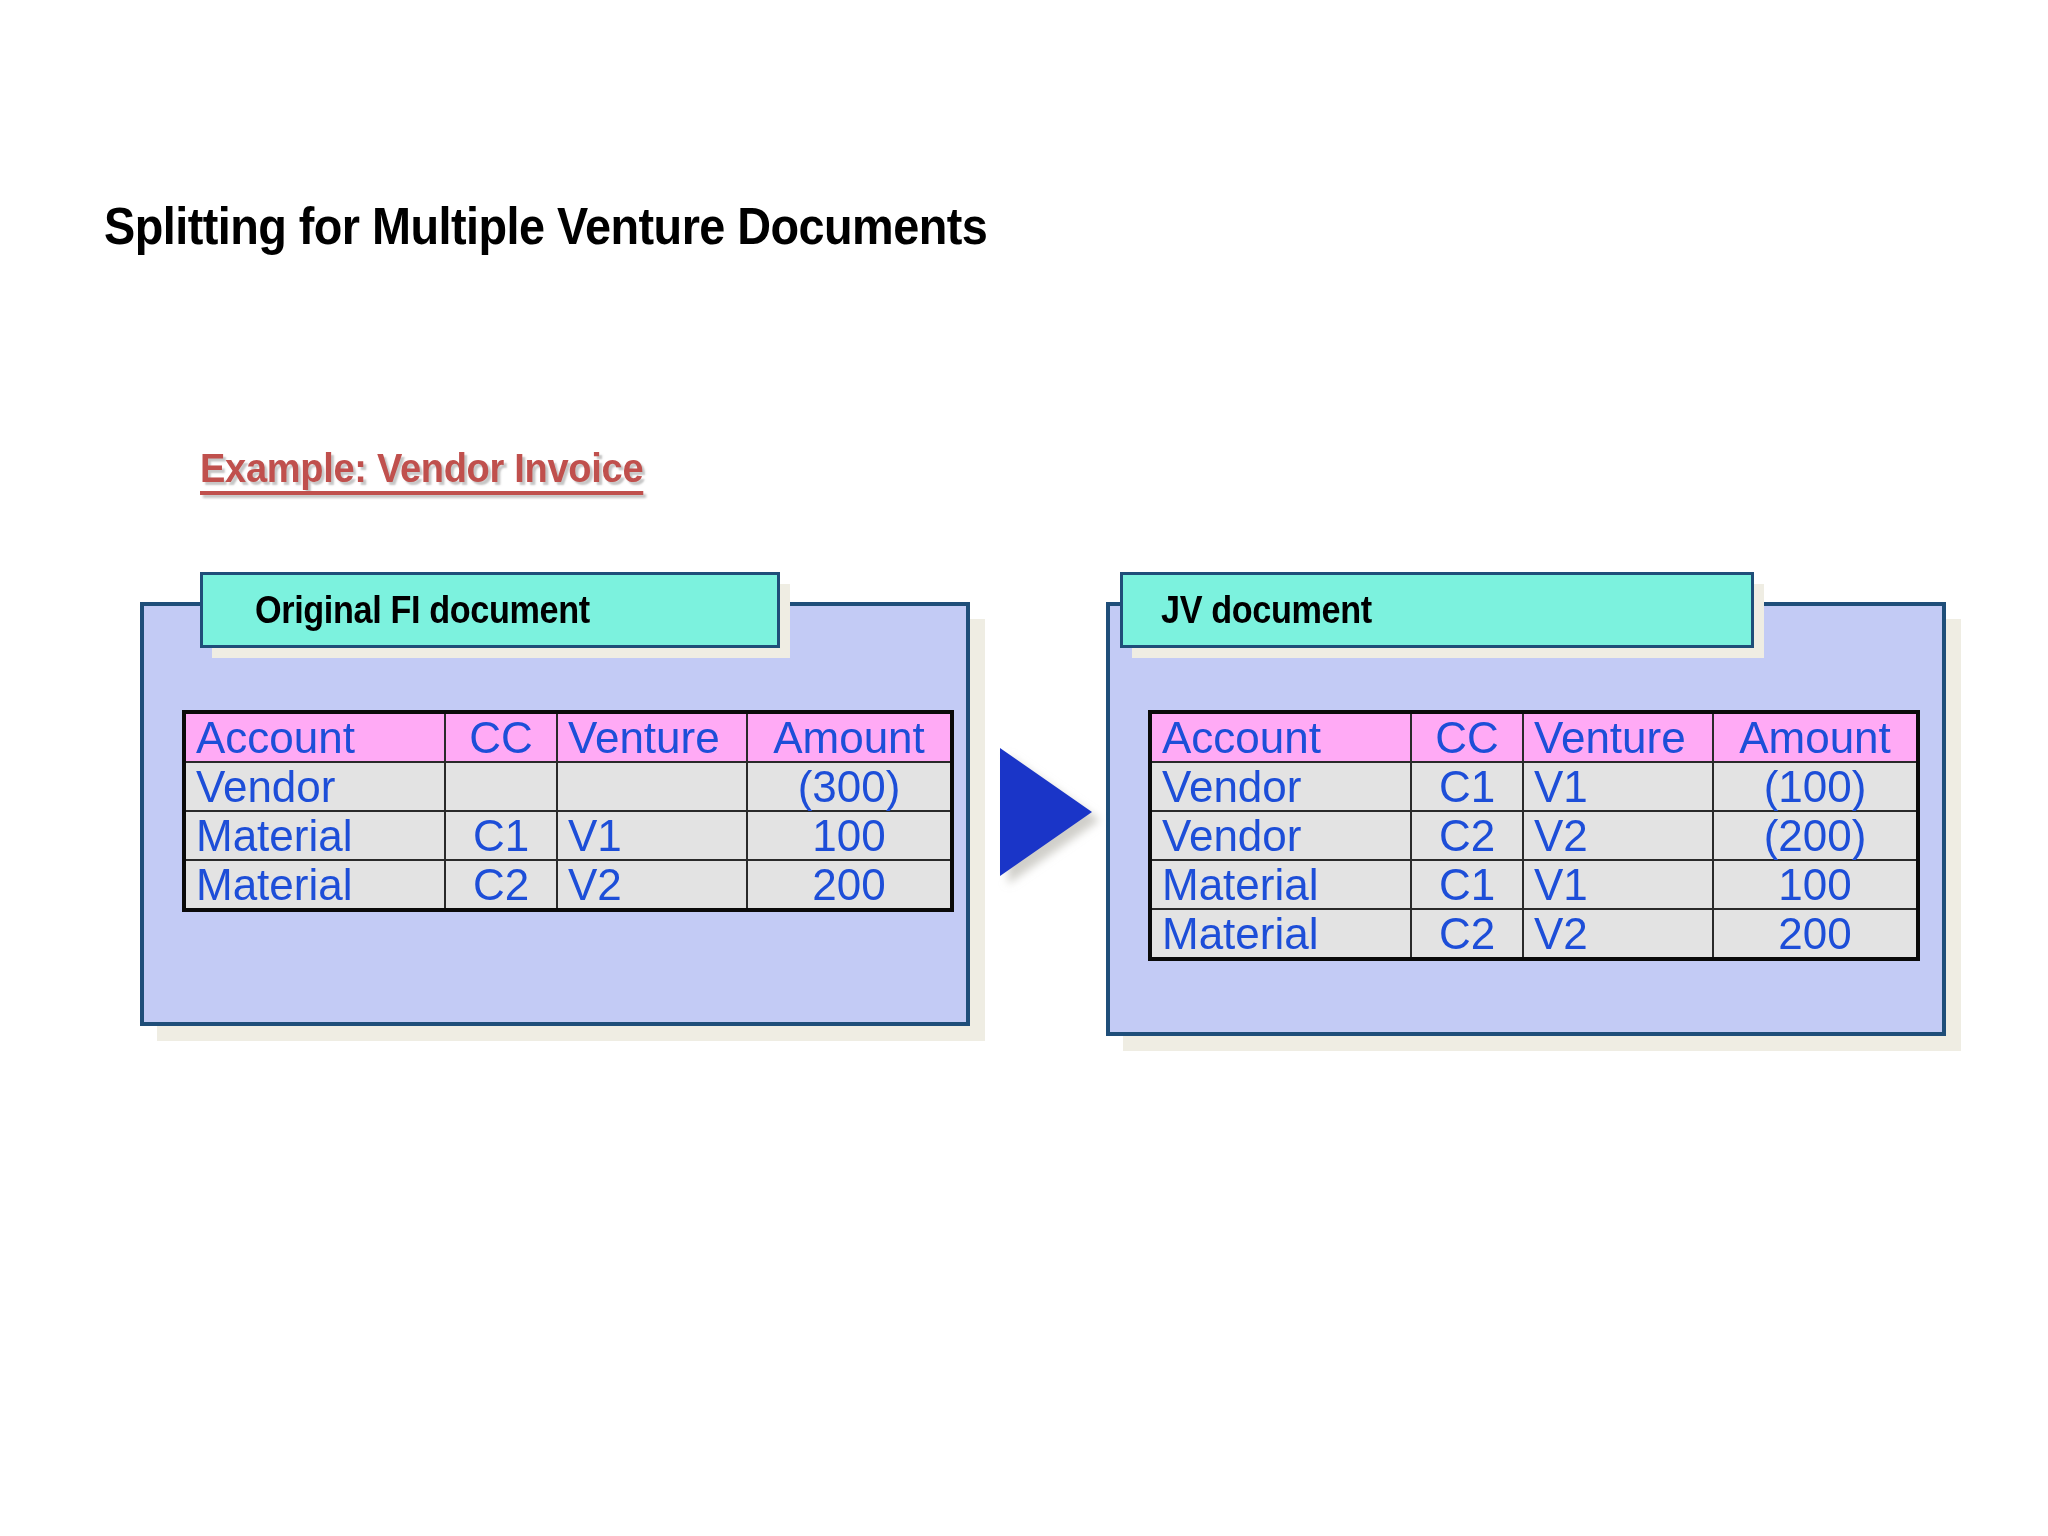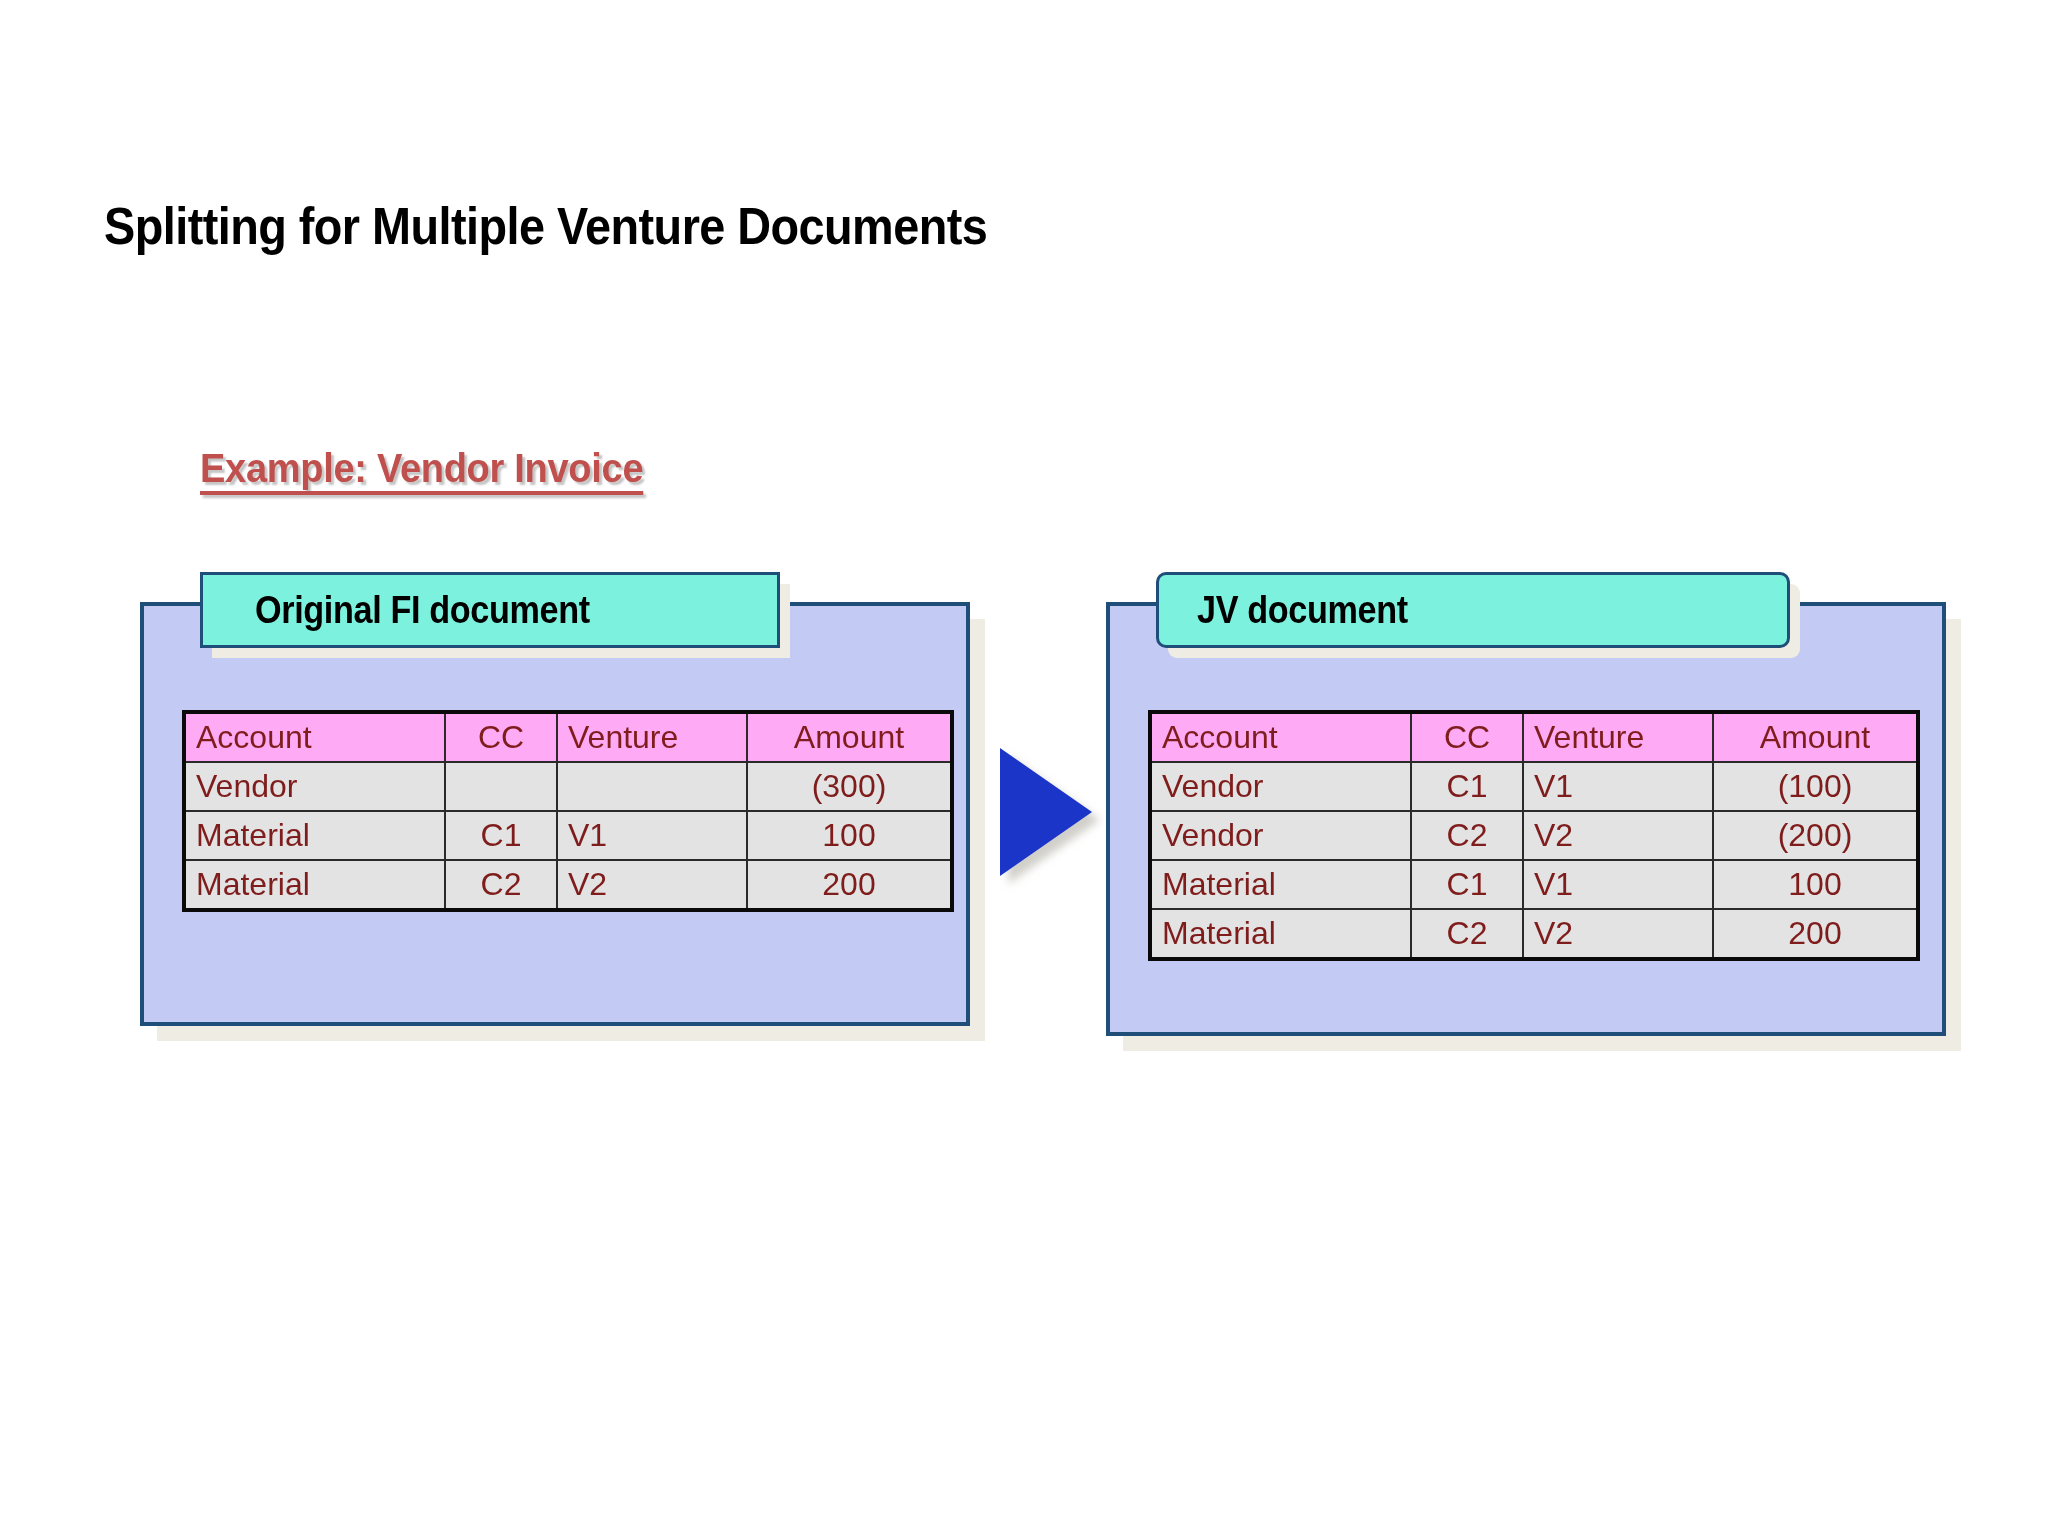--- a/index.html
+++ b/index.html
@@ -76,23 +76,22 @@
     letter-spacing: -0.4px;
     transform: scaleX(0.90);
     transform-origin: left center;
     white-space: nowrap;
   }
   #banner-left {
     left: 200px; top: 572px; width: 580px; height: 76px;
     padding-left: 52px;
   }
   #banner-right {
-    left: 1156px; top: 572px; width: 634px; height: 76px;
+    left: 1120px; top: 572px; width: 634px; height: 76px;
     padding-left: 38px;
-    border-radius: 10px;
   }
 
   
   #split-arrow {
     position: absolute;
     left: 1000px;
     top: 748px;
     width: 0; height: 0;
     border-top: 64px solid transparent;
     border-bottom: 64px solid transparent;
@@ -105,22 +104,22 @@
   .doc-table {
     position: absolute;
     border-collapse: collapse;
     border: 4px solid #0A0A0A;
     background: #E3E3E3;
     z-index: 3;
   }
   .doc-table td, .doc-table th {
     border: 2px solid #2A2A2A;
     font-weight: normal;
-    color: #7f1d1d;
-    font-size: 32px;
+    color: #1d4ed8;
+    font-size: 44px;
     padding: 0 10px;
     height: 47px;
     line-height: 47px;
     background: #E3E3E3;
     transform-origin: center;
   }
   .doc-table thead th {
     background: #FFAAF5;
   }
   .col-account { text-align: left;   }

